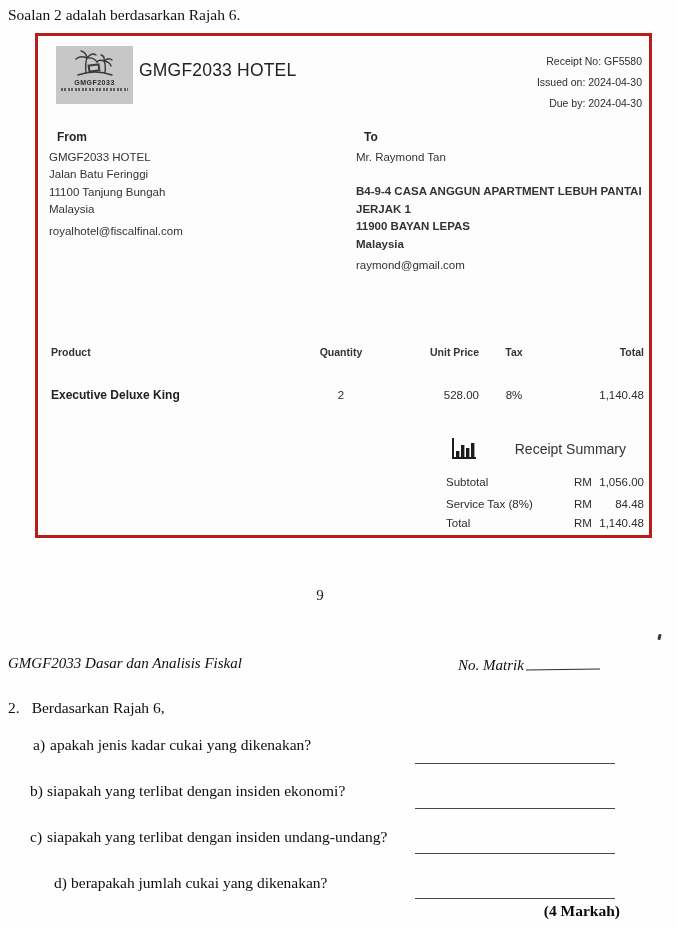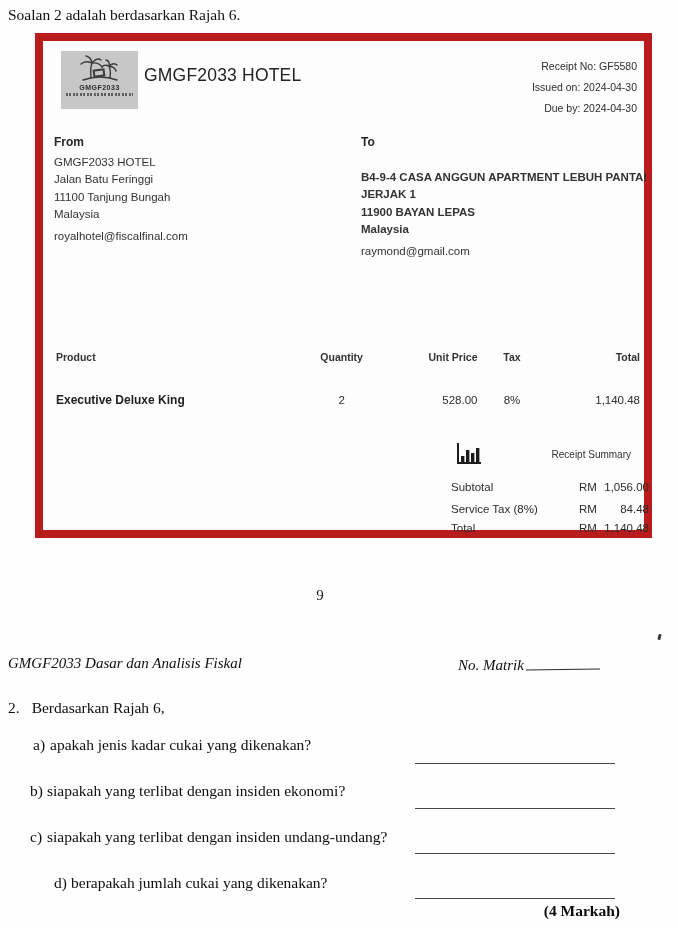--- a/index.html
+++ b/index.html
@@ -18,49 +18,49 @@
   .q-intro{position:absolute;left:8px;top:699px;font-size:15.5px;color:#0e0e0e;}
   .q-intro .q-num{margin-right:12px;}
   .question{position:absolute;left:30px;font-size:15.5px;color:#0e0e0e;white-space:nowrap;}
   .question .q-label{display:inline-block;min-width:17px;}
   .answer-line{position:absolute;left:415px;width:200px;border-top:1.6px solid #4a4a4a;height:0;}
   .marks{position:absolute;right:58px;top:902px;font-size:15.5px;font-weight:bold;color:#0a0a0a;}
 
   
   .receipt{
     position:absolute;left:35px;top:33px;width:617px;height:505px;
-    border:8px solid #b91c1c;background:#fdfdfd;box-sizing:border-box;
+    border:3px solid #b91c1c;background:#fdfdfd;box-sizing:border-box;
     font-family:"Liberation Sans",sans-serif;color:#2e2e2e;
   }
   .logo{position:absolute;left:18px;top:10px;width:77px;height:58px;background:#c7c7c7;overflow:hidden;}
   .logo svg{display:block;margin:3px auto 0;}
   .logo-brand{text-align:center;font-size:7px;font-weight:bold;letter-spacing:.5px;color:#2b2b2b;line-height:7px;}
   .logo-tagline{height:3px;margin:2px 5px 0;background:repeating-linear-gradient(90deg,#5f5f5f 0 2px,transparent 2px 3.5px);}
   .hotel-name{position:absolute;left:101px;top:24px;font-size:17.5px;color:#232323;letter-spacing:.2px;}
   .meta{position:absolute;right:7px;top:15px;text-align:right;font-size:10.5px;line-height:21px;color:#2d2d2d;white-space:nowrap;}
   .party{position:absolute;top:93px;width:288px;font-size:11.5px;line-height:17.5px;color:#333;}
   .party.from{left:11px;}
   .party.to{left:318px;}
-  .party-label{font-weight:bold;font-size:12px;color:#262626;margin-bottom:2px;}
+  .party-label{font-weight:bold;font-size:12px;color:#262626;margin-bottom:2px;margin-left:8px;}
   .party .email{margin-top:4px;}
   .to-address{margin-top:17px;font-weight:bold;}
   
   .tbl-row{position:absolute;left:4px;right:4px;display:flex;align-items:baseline;}
   .tbl-head{top:310px;font-size:10.5px;font-weight:bold;color:#333;}
   .tbl-data{top:352px;font-size:11.5px;color:#2c2c2c;}
   .col-product{width:239px;padding-left:9px;box-sizing:border-box;text-align:left;}
   .col-qty{width:120px;text-align:center;}
   .col-unit{width:78px;text-align:right;}
   .col-tax{width:70px;text-align:center;}
   .col-total{width:95px;text-align:right;}
   .tbl-data .col-product{font-weight:bold;font-size:12px;color:#222;}
   
   .summary{position:absolute;left:408px;top:400px;width:198px;}
   .summary-head{display:flex;align-items:center;justify-content:space-between;padding-left:2px;padding-right:18px;}
-  .summary-title{font-size:10px;color:#333;}
+  .summary-title{font-size:14px;color:#333;}
   .summary-row{display:flex;justify-content:space-between;align-items:baseline;font-size:11.5px;color:#2c2c2c;gap:8px;}
   .summary-row.r1{margin-top:14px;}
   .summary-row.r2{margin-top:10px;}
   .summary-row.r3{margin-top:7px;}
   .sum-value{display:flex;justify-content:space-between;width:70px;}
 </style>
 </head>
 <body>
 
 <div id="page">
@@ -97,20 +97,21 @@
       <div class="party-label">From</div>
       <div>GMGF2033 HOTEL</div>
       <div>Jalan Batu Feringgi</div>
       <div>11100 Tanjung Bungah</div>
       <div>Malaysia</div>
       <div class="email">royalhotel@fiscalfinal.com</div>
     </div>
 
     <div class="party to">
       <div class="party-label">To</div>
+      <div>Mr. Raymond Tan</div>
       <div class="to-address">
         <div>B4-9-4 CASA ANGGUN APARTMENT LEBUH PANTAI</div>
         <div>JERJAK 1</div>
         <div>11900 BAYAN LEPAS</div>
         <div>Malaysia</div>
       </div>
       <div class="email">raymond@gmail.com</div>
     </div>
 
     <div class="tbl-row tbl-head">

